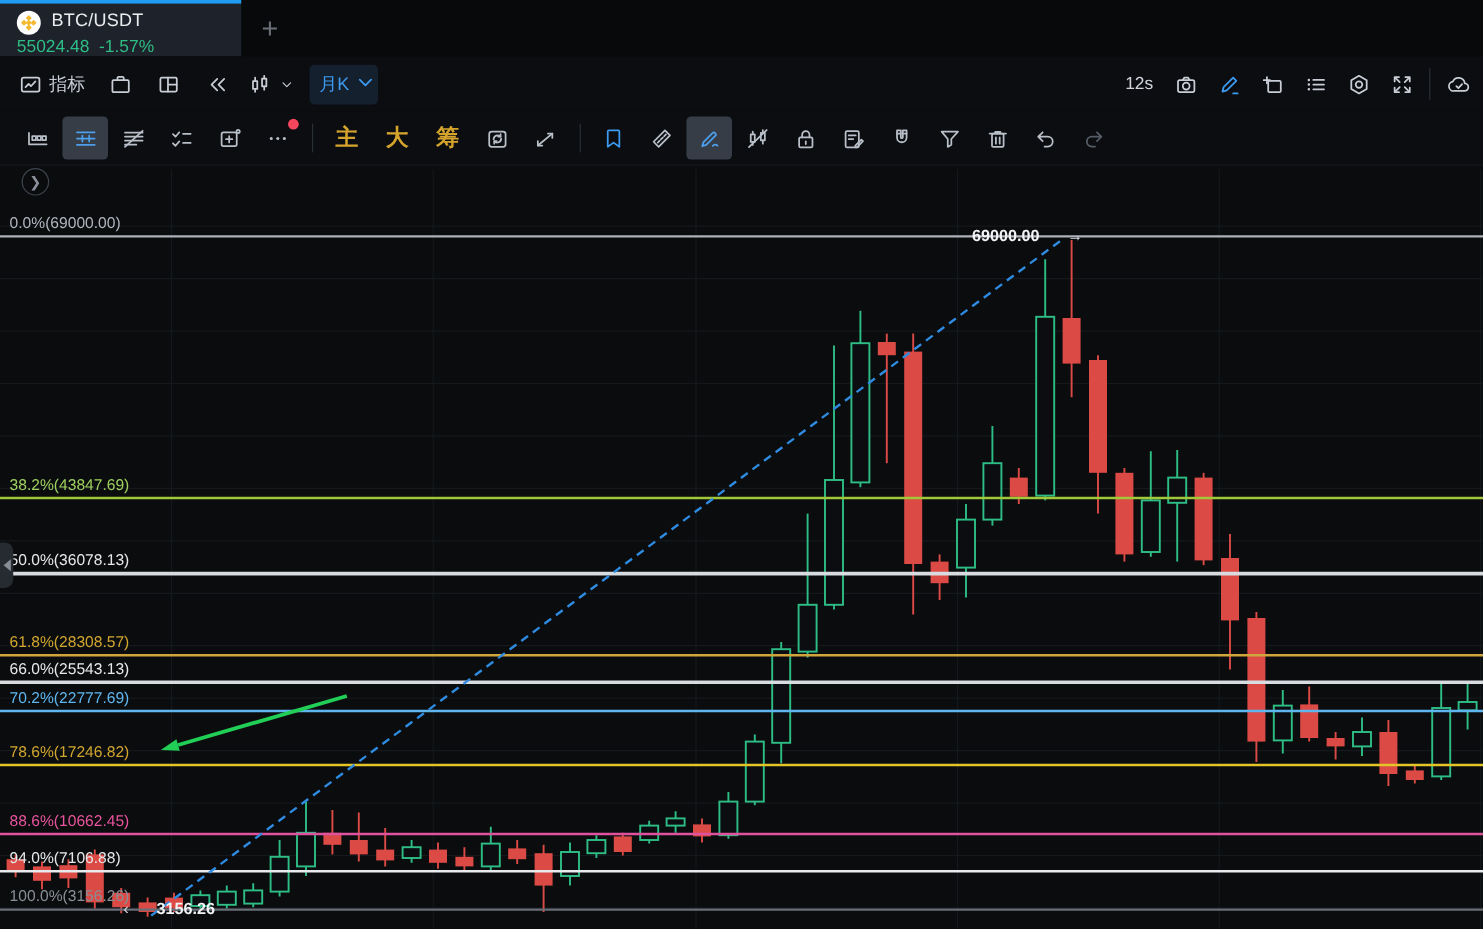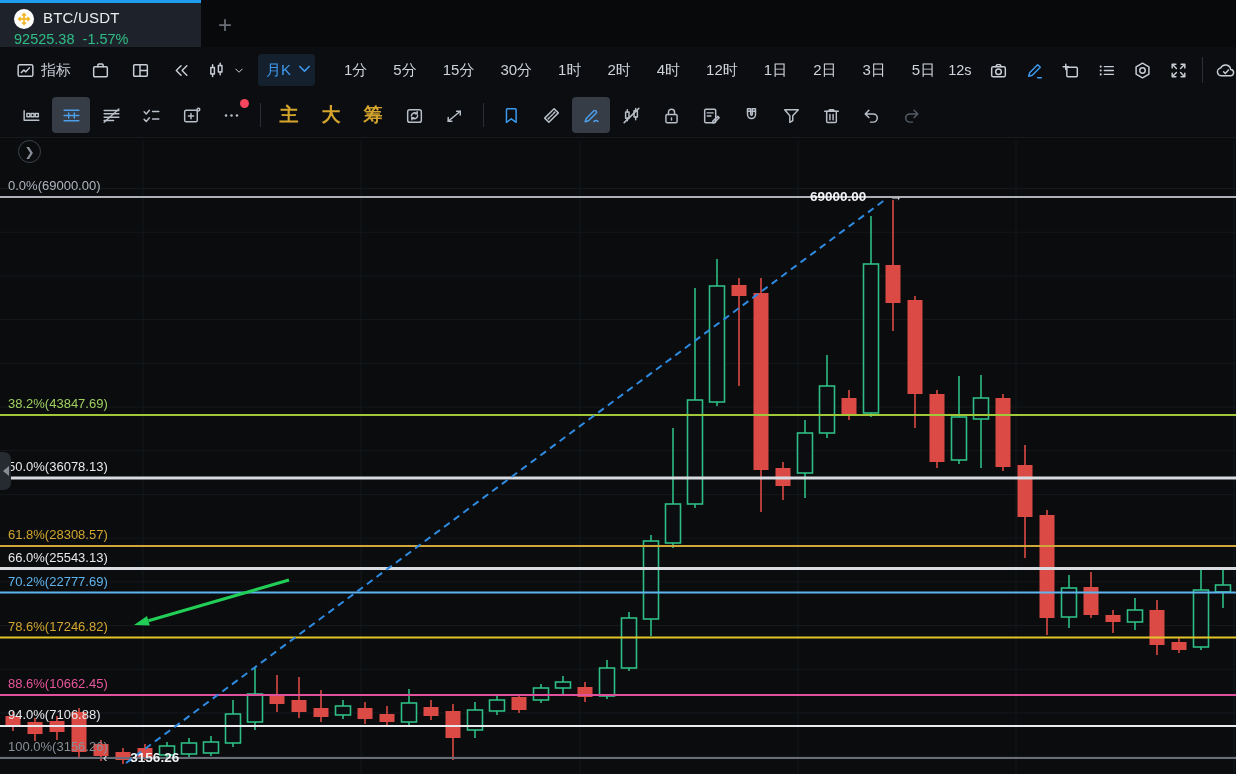--- a/index.html
+++ b/index.html
@@ -231,21 +231,21 @@
             <rect x="1.2" y="5.2" width="3.6" height="3.6" transform="rotate(45 3 7)"></rect>
             <rect x="9.2" y="5.2" width="3.6" height="3.6" transform="rotate(45 11 7)"></rect>
             <rect x="5.2" y="5.2" width="3.6" height="3.6" transform="rotate(45 7 7)"></rect>
             <rect x="5.2" y="9.2" width="3.6" height="3.6" transform="rotate(45 7 11)"></rect>
           </g>
         </svg>
       </span>
       <span class="tab-symbol">BTC/USDT</span>
     </div>
     <div class="tab-price-row">
-      <span>92525.38</span>&nbsp;&nbsp;<span>-1.57%</span>
+      <span>55024.48</span>&nbsp;&nbsp;<span>-1.57%</span>
     </div>
   </div>
   <div class="tab-plus">+</div>
 </div>
 
 <div class="toolbar1">
   <div class="tb-left">
     <div class="tb-item gap18">
       <span class="ic">
           <svg viewBox="0 0 20 20" width="21" height="21" fill="none" stroke="currentColor" stroke-width="1.4" stroke-linecap="round" stroke-linejoin="round">
@@ -292,34 +292,20 @@
             <path d="M5.5 8l4.5 4.5L14.5 8"></path>
           </svg>
         </span>
     </div>
     <div class="interval-pill" style="margin-left:12px">
       <span>月K</span>
       <span class="ic chev" style="width:13px"><svg viewBox="0 0 20 20" width="21" height="21" fill="none" stroke="currentColor" stroke-width="1.4" stroke-linecap="round" stroke-linejoin="round">
             <path d="M5.5 8l4.5 4.5L14.5 8"></path>
           </svg></span>
     </div>
-    <div class="intervals">
-        <span class="interval-btn">1分</span>
-        <span class="interval-btn">5分</span>
-        <span class="interval-btn">15分</span>
-        <span class="interval-btn">30分</span>
-        <span class="interval-btn">1时</span>
-        <span class="interval-btn">2时</span>
-        <span class="interval-btn">4时</span>
-        <span class="interval-btn">12时</span>
-        <span class="interval-btn">1日</span>
-        <span class="interval-btn">2日</span>
-        <span class="interval-btn">3日</span>
-        <span class="interval-btn">5日</span>
-      </div>
   </div>
   <div class="tb-right">
     <span class="countdown">12s</span>
     <div class="tb-item gap14">
         <span class="ic">
           <svg viewBox="0 0 20 20" width="21" height="21" fill="none" stroke="currentColor" stroke-width="1.4" stroke-linecap="round" stroke-linejoin="round">
             <rect x="3.5" y="6.4" width="13" height="9.6" rx="1.5"></rect>
             <circle cx="10" cy="11.2" r="2.7"></circle>
             <path d="M7.3 6.4l1.3-2h2.8l1.3 2"></path>
           </svg>

